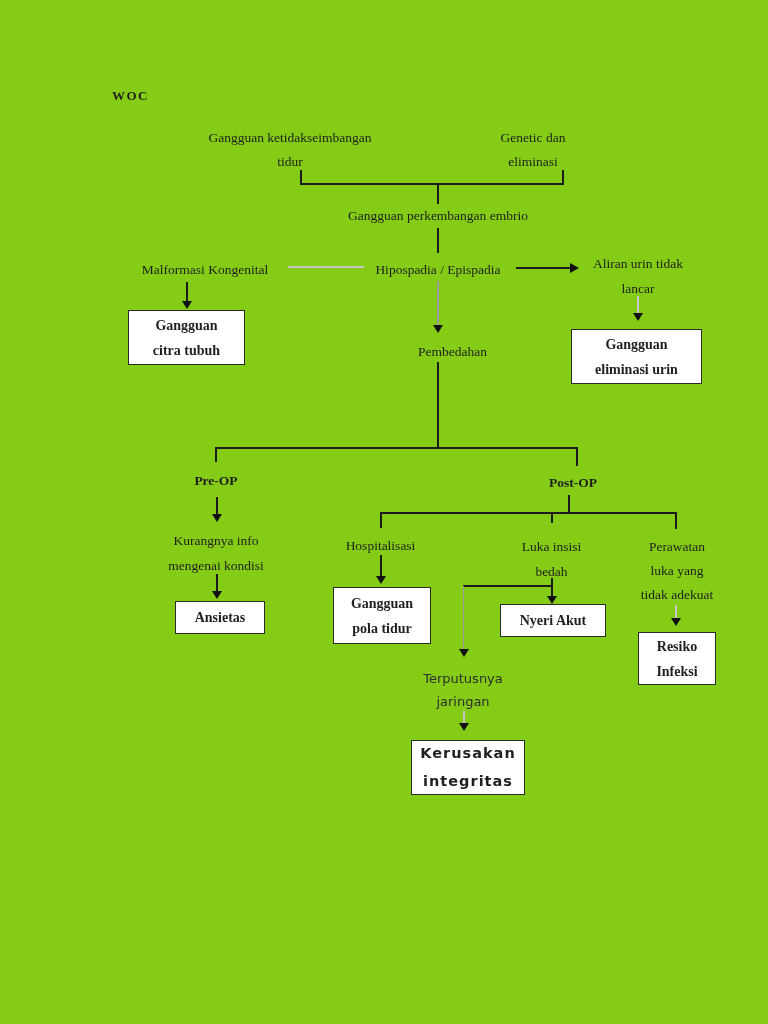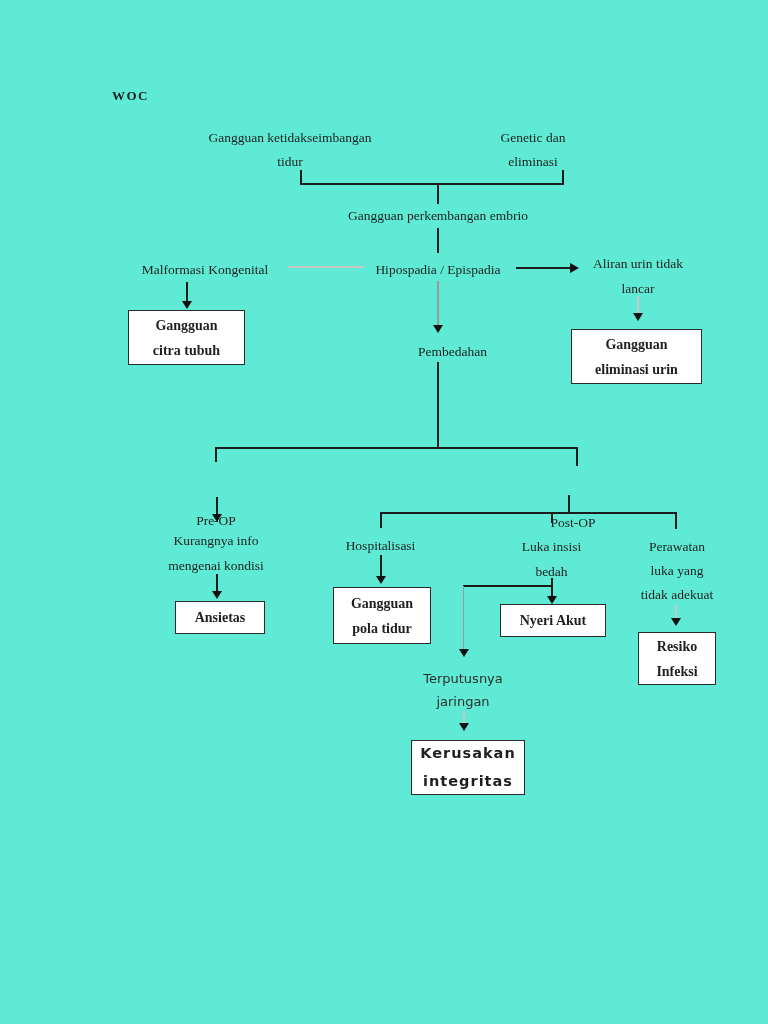--- a/index.html
+++ b/index.html
@@ -1,20 +1,20 @@
 <!DOCTYPE html>
 <html><head>
 <meta charset="utf-8">
 <style>
   html,body{margin:0;padding:0;background:#ffffff;}
-  .canvas{position:relative;width:768px;height:1024px;background:#5eead4;overflow:hidden;
+  .canvas{position:relative;width:768px;height:1024px;background:#84cc16;overflow:hidden;
           font-family:"Liberation Serif",serif;color:#1f1f1f;}
   .lbl{position:absolute;font-size:13.5px;line-height:24px;text-align:center;}
   .lbl span{display:block;}
-  .bold{font-weight:normal;margin-top:40px;}
+  .bold{font-weight:bold;}
   .sans{font-family:"DejaVu Sans",sans-serif;font-size:13px;color:#2e2e2e;}
   .hline{position:absolute;height:1.6px;background:#1c1c1c;}
   .vline{position:absolute;width:1.6px;background:#1c1c1c;}
   .gray{background:#c6c6c6;}
   .mgray{background:#9a9a9a;}
   .ah-d{position:absolute;width:0;height:0;border-left:5px solid transparent;
         border-right:5px solid transparent;border-top:8px solid #111;}
   .ah-r{position:absolute;width:0;height:0;border-top:5px solid transparent;
         border-bottom:5px solid transparent;border-left:9px solid #111;}
   .box{position:absolute;border:1.7px solid #2a2a2a;background:#fff;display:flex;

